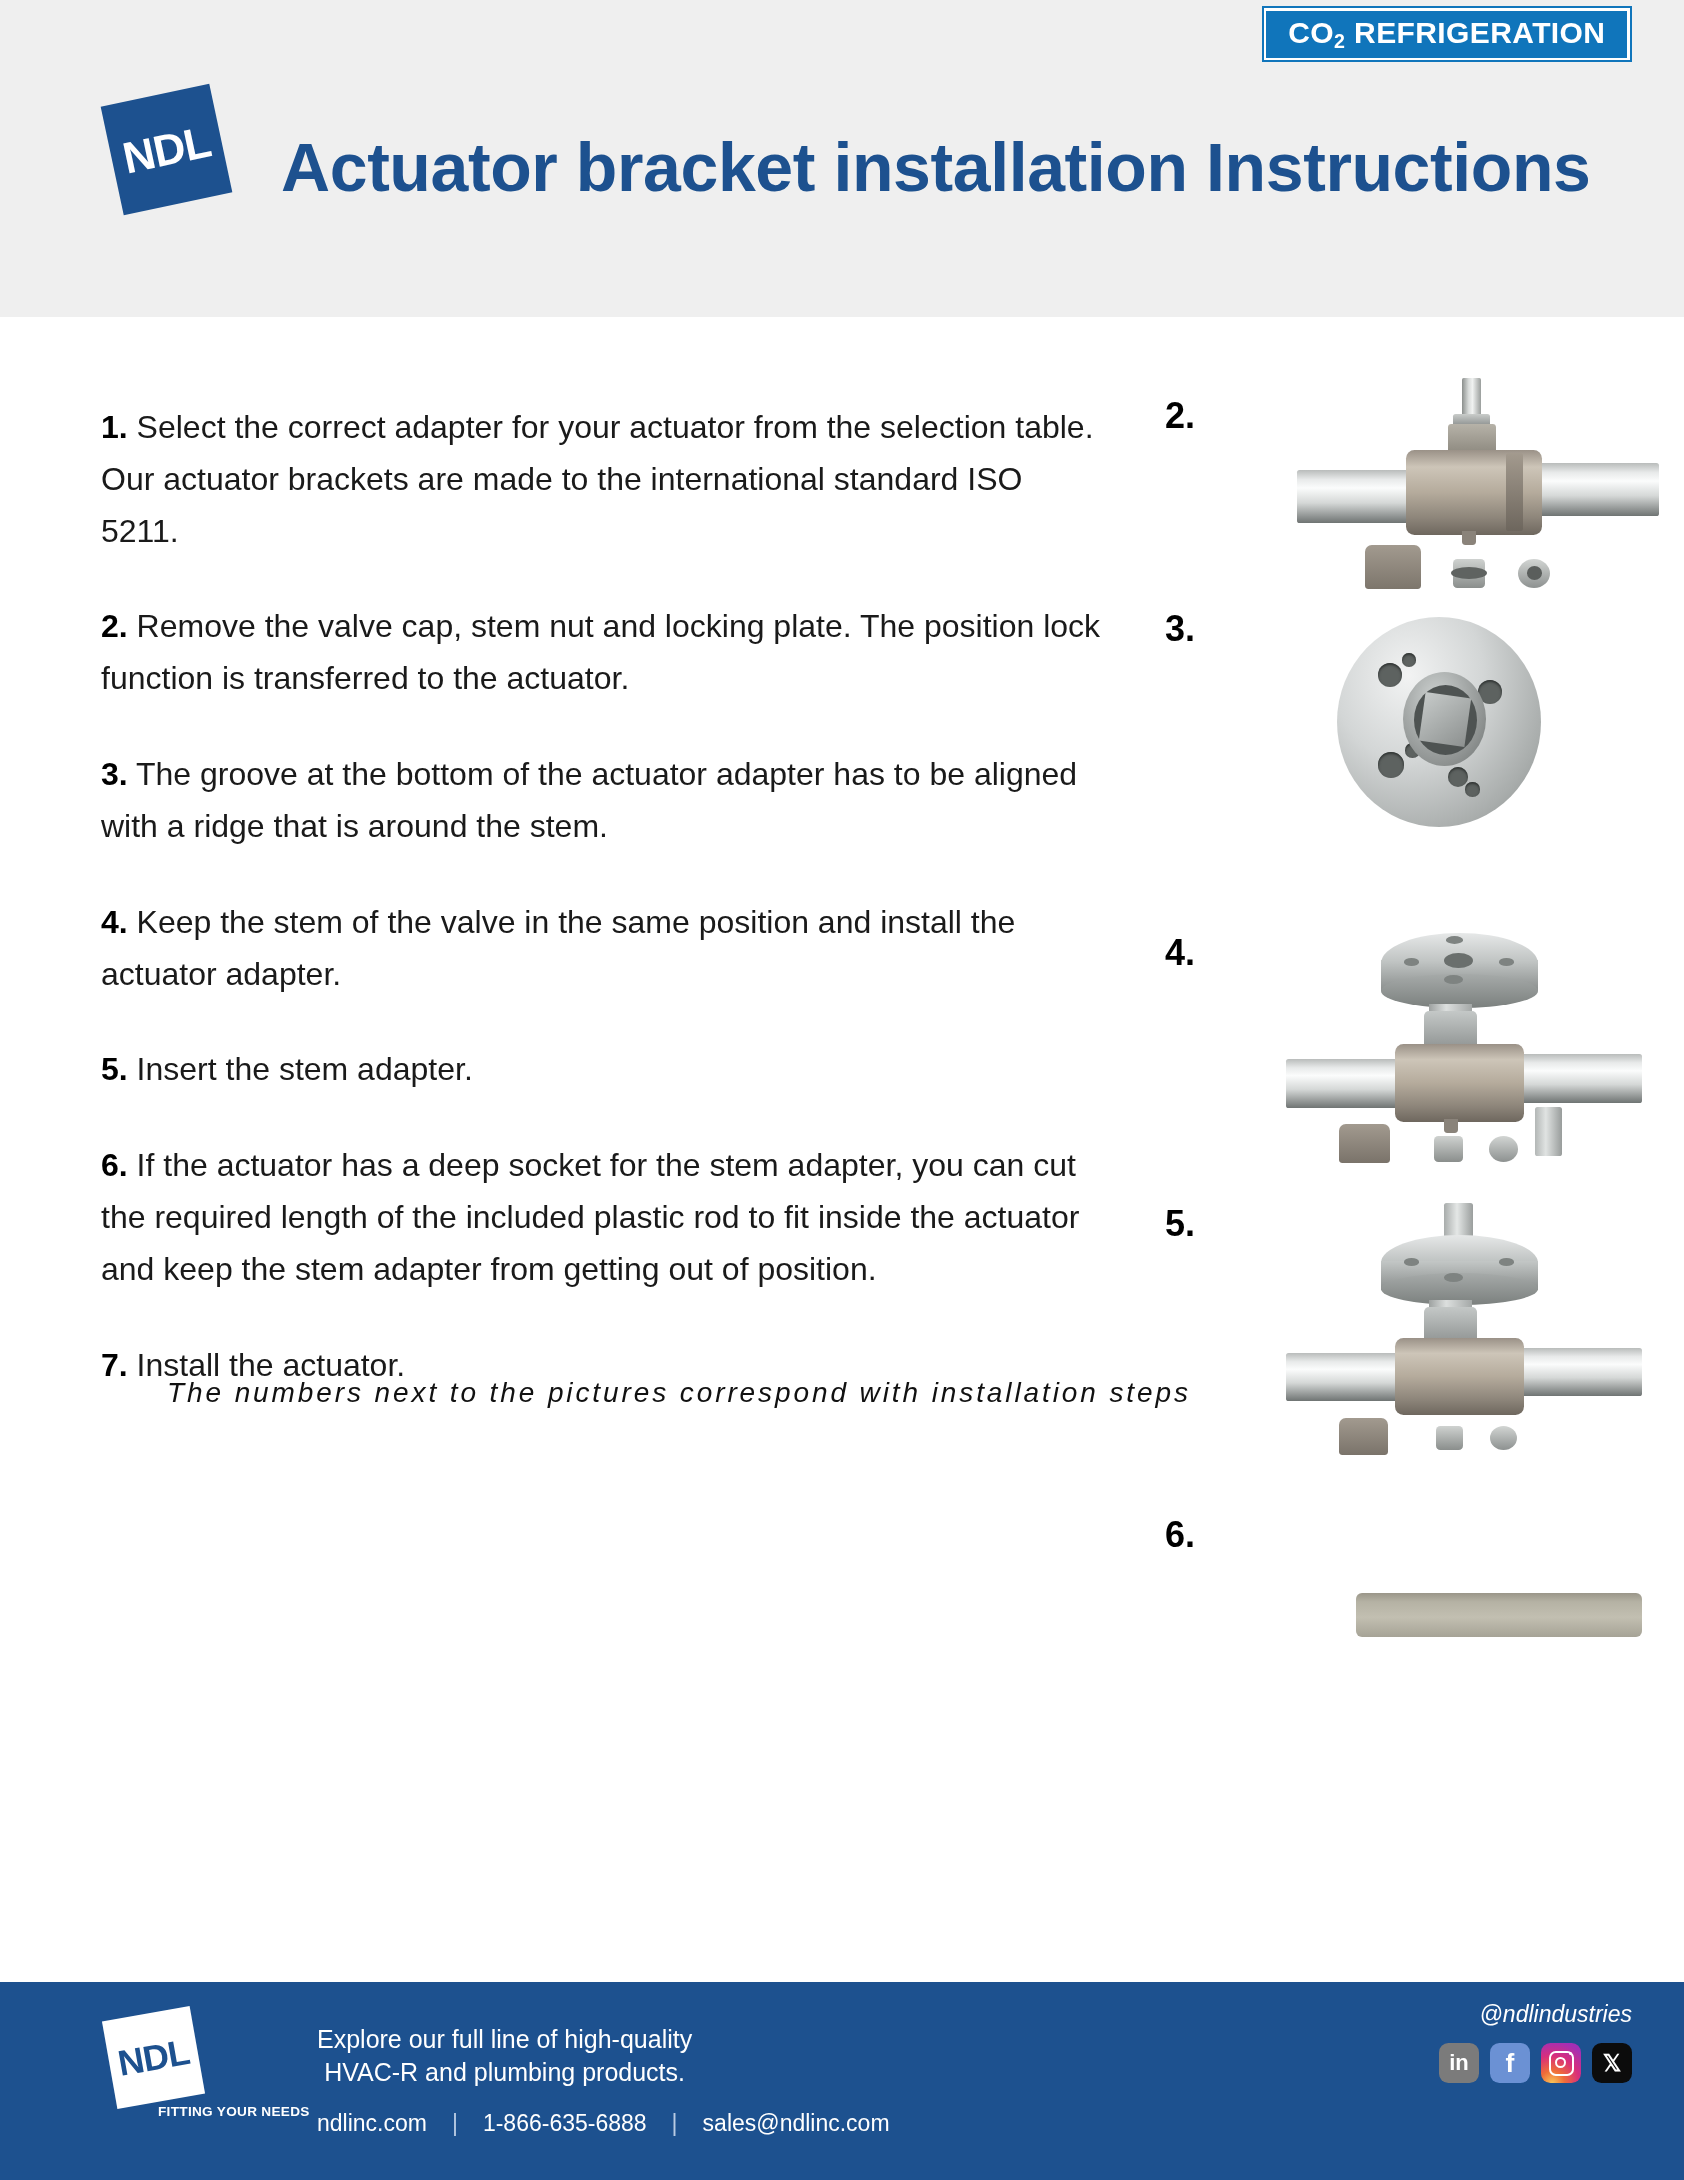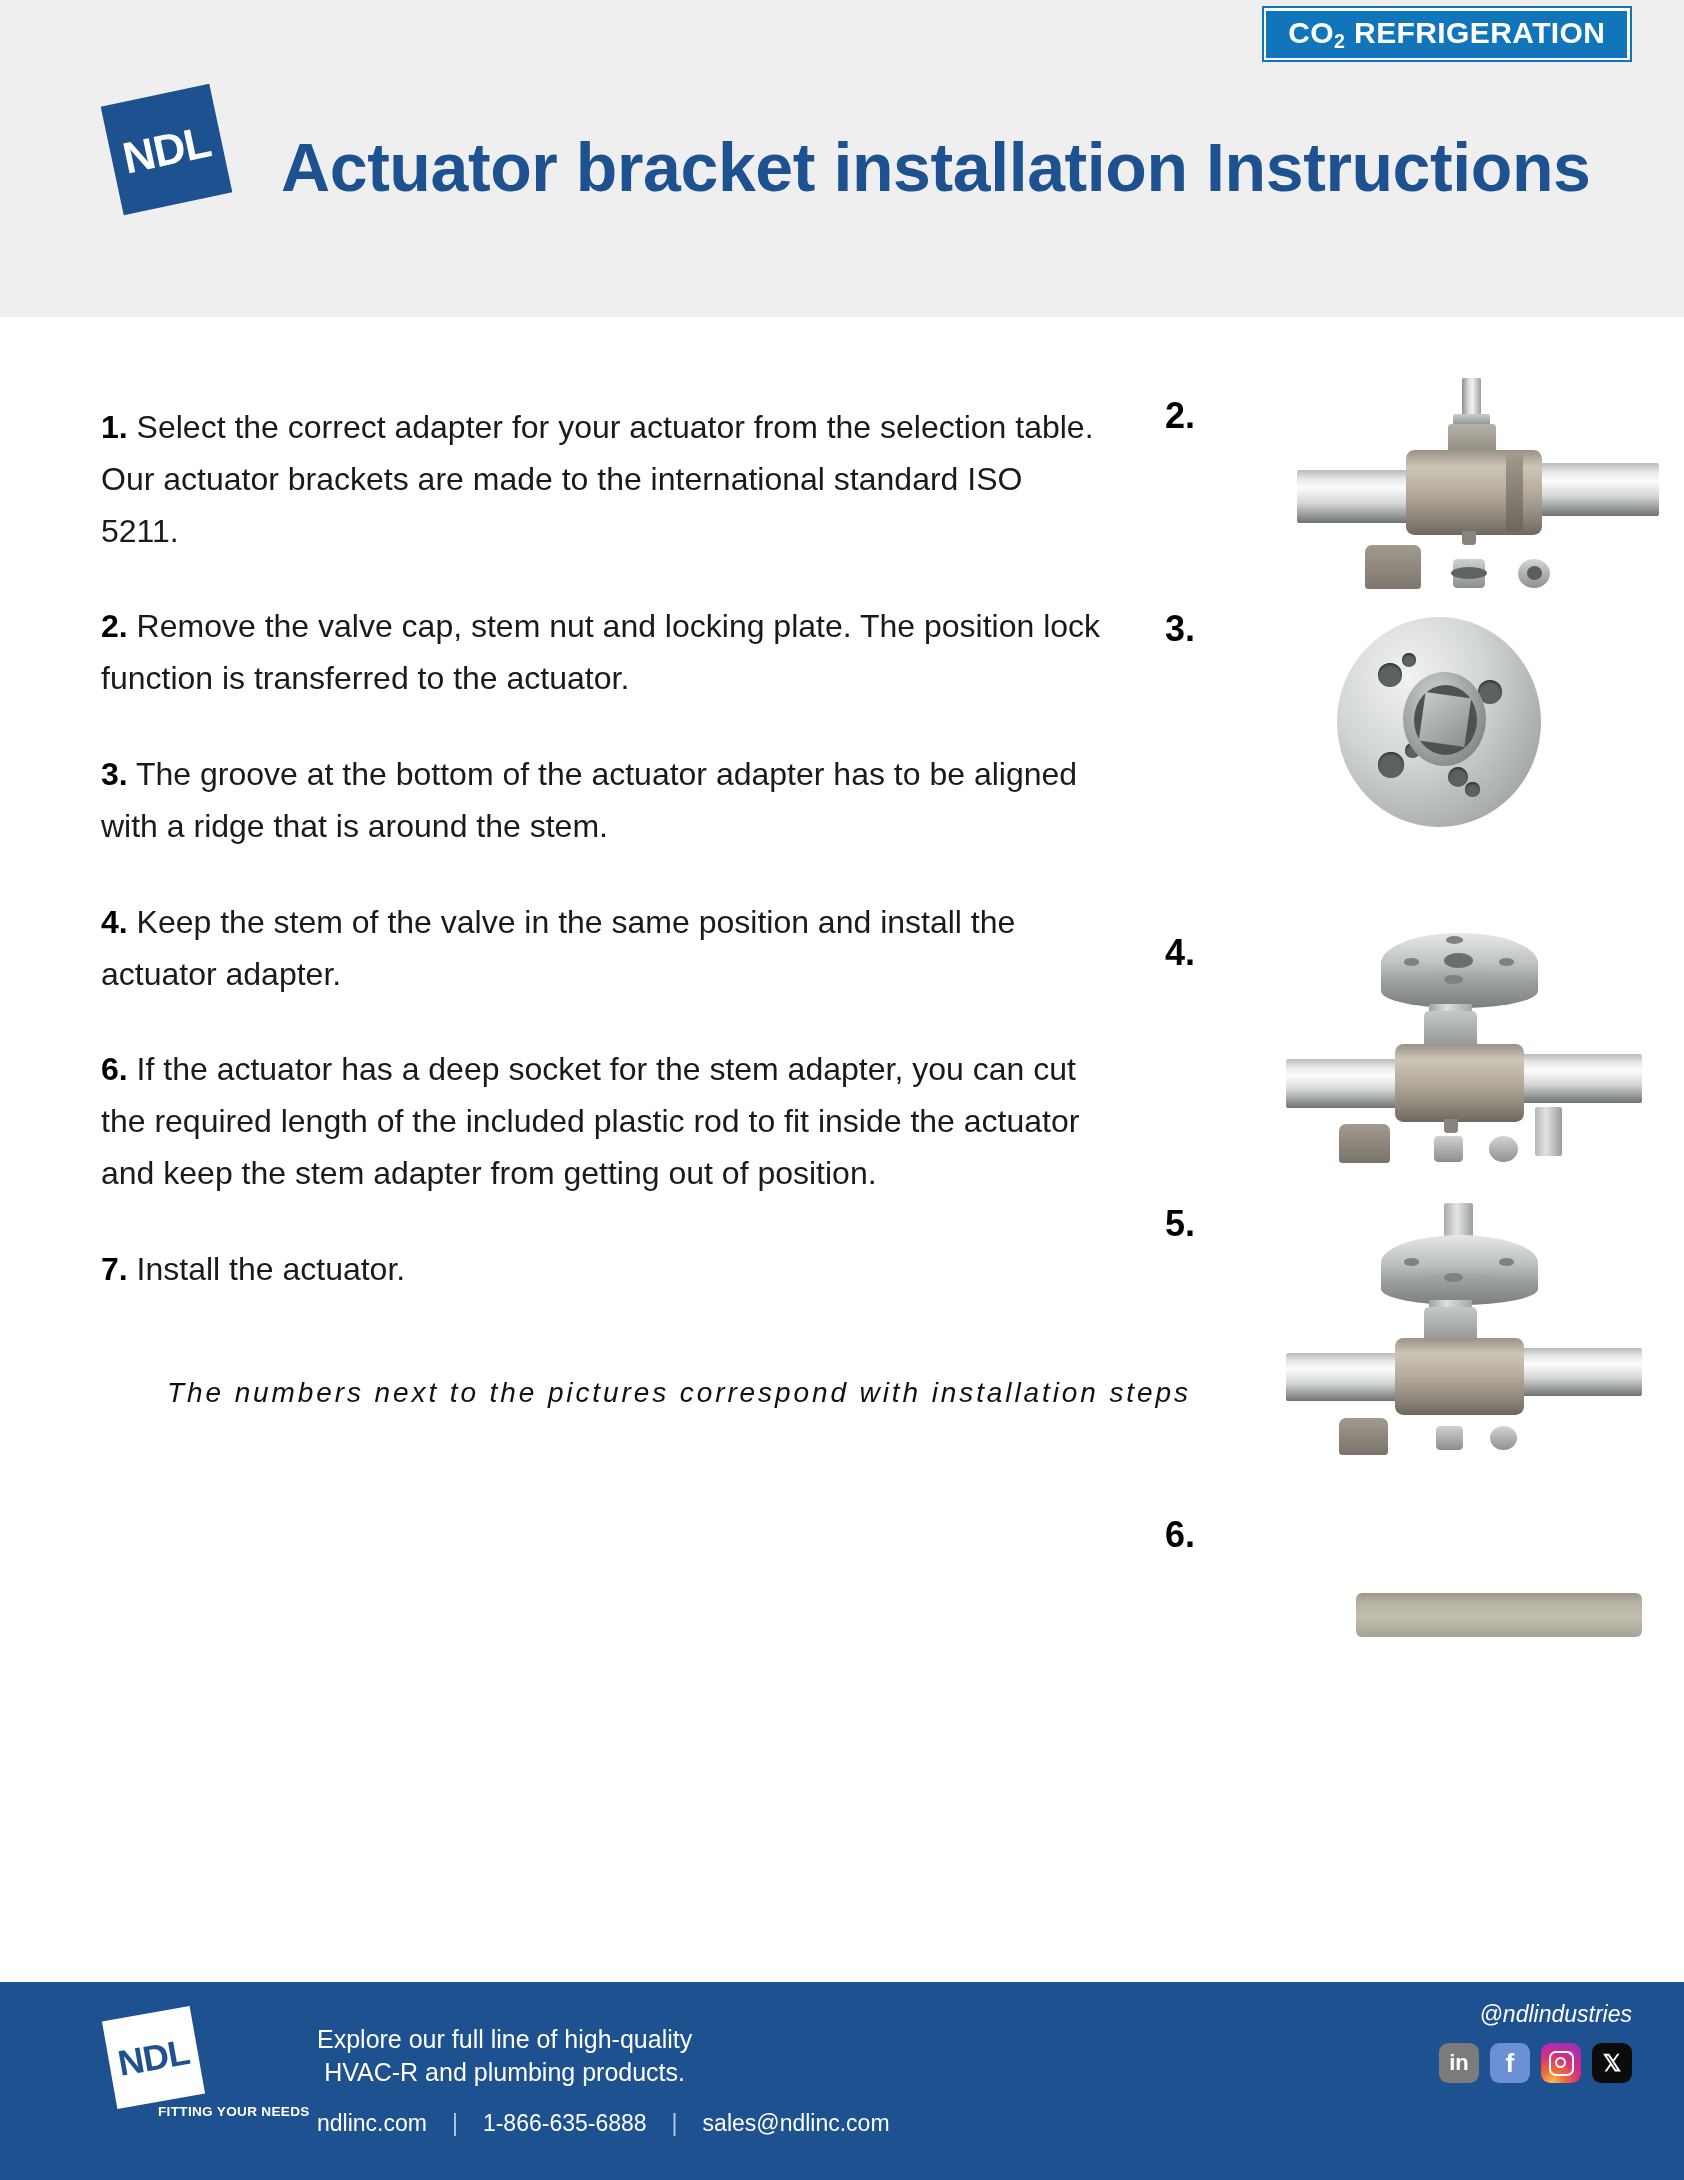--- a/index.html
+++ b/index.html
@@ -171,20 +171,21 @@
   <div class="doc-title">Actuator bracket installation Instructions</div>
 </div>
 
 <div class="content">
 
   <div class="steps">
     <div class="step"><span class="num">1.</span><span> Select the correct adapter for your actuator from the selection table. Our actuator brackets are made to the international standard ISO 5211.</span></div>
     <div class="step"><span class="num">2.</span><span> Remove the valve cap, stem nut and locking plate. The position lock function is transferred to the actuator.</span></div>
     <div class="step"><span class="num">3.</span><span> The groove at the bottom of the actuator adapter has to be aligned with a ridge that is around the stem.</span></div>
     <div class="step"><span class="num">4.</span><span> Keep the stem of the valve in the same position and install the actuator adapter.</span></div>
+    <div class="step"><span class="num">5.</span><span> Insert the stem adapter.</span></div>
     <div class="step"><span class="num">6.</span><span> If the actuator has a deep socket for the stem adapter, you can cut the required length of the included plastic rod to fit inside the actuator and keep the stem adapter from getting out of position.</span></div>
     <div class="step"><span class="num">7.</span><span> Install the actuator.</span></div>
   </div>
 
   <div class="caption">The numbers next to the pictures correspond with installation steps</div>
 
   <div class="figcol">
 
     <div class="fignum" style="left:32px;top:78px;">2.</div>
     <div class="fig" style="left:162px;top:61px;width:366px;height:213px;">

